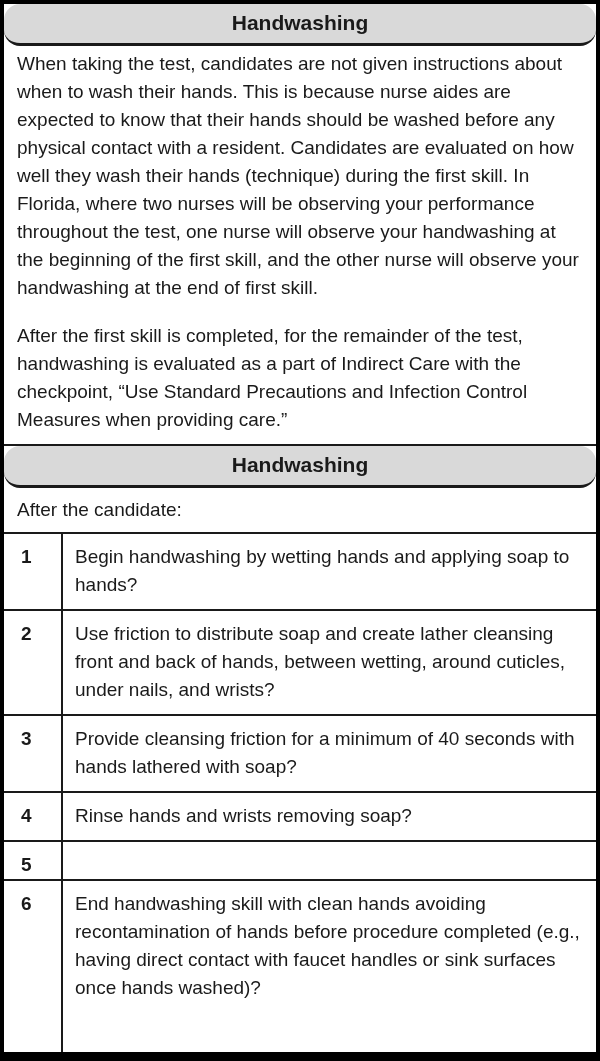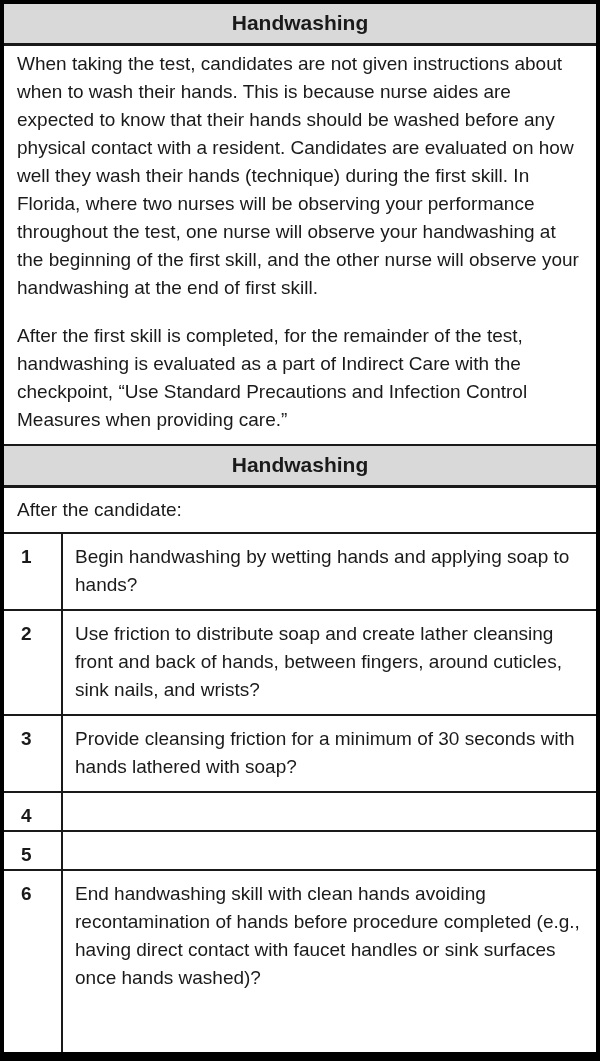--- a/index.html
+++ b/index.html
@@ -26,20 +26,21 @@
   }
   .section-header {
     background: var(--header-bg);
     text-align: center;
     font-weight: bold;
     font-size: 21px;
     line-height: 26px;
     padding: 6px 0 7px;
     border-bottom: 3px solid var(--border-color);
     flex: 0 0 auto;
+    border-radius: 16px;
   }
   .intro-block {
     padding: 4px 13px 10px 13px;
     font-size: 19px;
     line-height: 28px;
     border-bottom: 2px solid var(--border-color);
     flex: 0 0 auto;
   }
   .intro-block p + p { margin-top: 20px; }
   .lead-row {
@@ -90,30 +91,31 @@
 
   <div class="lead-row">After the candidate:</div>
 
   <div class="check-row">
     <div class="num-cell">1</div>
     <div class="desc-cell">Begin handwashing by wetting hands and applying soap to hands?</div>
   </div>
 
   <div class="check-row">
     <div class="num-cell">2</div>
-    <div class="desc-cell">Use friction to distribute soap and create lather cleansing front and back of hands, between fingers, around cuticles, sink nails, and wrists?</div>
+    <div class="desc-cell">Use friction to distribute soap and create lather cleansing front and back of hands, between wetting, around cuticles, under nails, and wrists?</div>
   </div>
 
   <div class="check-row">
     <div class="num-cell">3</div>
-    <div class="desc-cell">Provide cleansing friction for a minimum of 30 seconds with hands lathered with soap?</div>
+    <div class="desc-cell">Provide cleansing friction for a minimum of 40 seconds with hands lathered with soap?</div>
   </div>
 
   <div class="check-row">
     <div class="num-cell">4</div>
+    <div class="desc-cell">Rinse hands and wrists removing soap?</div>
   </div>
 
   <div class="check-row">
     <div class="num-cell">5</div>
   </div>
 
   <div class="check-row">
     <div class="num-cell">6</div>
     <div class="desc-cell">End handwashing skill with clean hands avoiding recontamination of hands before procedure completed (e.g., having direct contact with faucet handles or sink surfaces once hands washed)?</div>
   </div>

